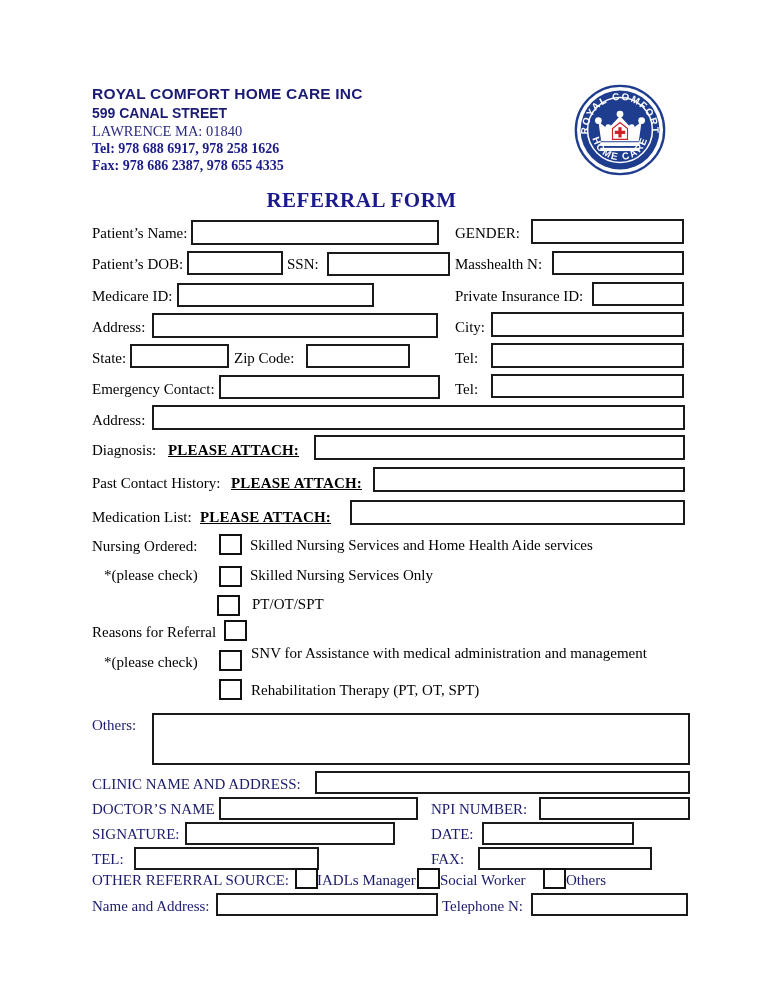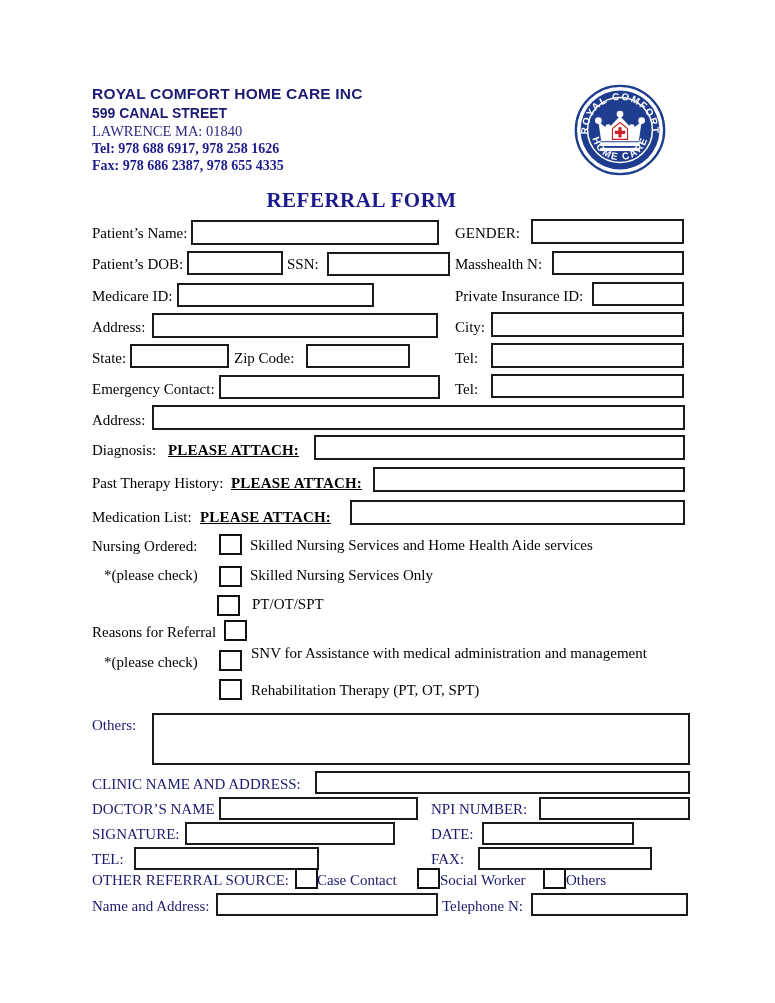--- a/index.html
+++ b/index.html
@@ -185,21 +185,21 @@
   <div class="lbl" style="left:455px; top:380px;">Tel:</div>
   <div class="box" style="left:491px; top:374px; width:193px; height:24px;"></div>
 
   <div class="lbl" style="left:92px; top:411px;">Address:</div>
   <div class="box" style="left:152px; top:405px; width:533px; height:25px;"></div>
 
   <div class="lbl" style="left:92px; top:441px;">Diagnosis:</div>
   <div class="lbl attach" style="left:168px; top:441px;">PLEASE  ATTACH:</div>
   <div class="box" style="left:314px; top:435px; width:371px; height:25px;"></div>
 
-  <div class="lbl" style="left:92px; top:474px;">Past Therapy History:</div>
+  <div class="lbl" style="left:92px; top:474px;">Past Contact History:</div>
   <div class="lbl attach" style="left:231px; top:474px;">PLEASE  ATTACH:</div>
   <div class="box" style="left:373px; top:467px; width:312px; height:25px;"></div>
 
   <div class="lbl" style="left:92px; top:508px;">Medication List:</div>
   <div class="lbl attach" style="left:200px; top:508px;">PLEASE  ATTACH:</div>
   <div class="box" style="left:350px; top:500px; width:335px; height:25px;"></div>
 
   <div class="lbl" style="left:92px; top:537px;">Nursing Ordered:</div>
   <div class="lbl" style="left:104px; top:566px;">*(please check)</div>
 
@@ -239,21 +239,21 @@
   <div class="lbl blue" style="left:431px; top:825px;">DATE:</div>
   <div class="box" style="left:482px; top:822px; width:152px; height:23px;"></div>
 
   <div class="lbl blue" style="left:92px; top:850px;">TEL:</div>
   <div class="box" style="left:134px; top:847px; width:185px; height:23px;"></div>
   <div class="lbl blue" style="left:431px; top:850px;">FAX:</div>
   <div class="box" style="left:478px; top:847px; width:174px; height:23px;"></div>
 
   <div class="lbl blue" style="left:92px; top:871px;">OTHER REFERRAL SOURCE:</div>
   <div class="cbox" style="left:295px; top:868px;"></div>
-  <div class="lbl blue" style="left:317px; top:871px;">Case Contact</div>
+  <div class="lbl blue" style="left:317px; top:871px;">IADLs Manager</div>
   <div class="cbox" style="left:417px; top:868px;"></div>
   <div class="lbl blue" style="left:440px; top:871px;">Social Worker</div>
   <div class="cbox" style="left:543px; top:868px;"></div>
   <div class="lbl blue" style="left:566px; top:871px;">Others</div>
 
   <div class="lbl blue" style="left:92px; top:897px;">Name and Address:</div>
   <div class="box" style="left:216px; top:893px; width:222px; height:23px;"></div>
   <div class="lbl blue" style="left:442px; top:897px;">Telephone N:</div>
   <div class="box" style="left:531px; top:893px; width:157px; height:23px;"></div>
 

